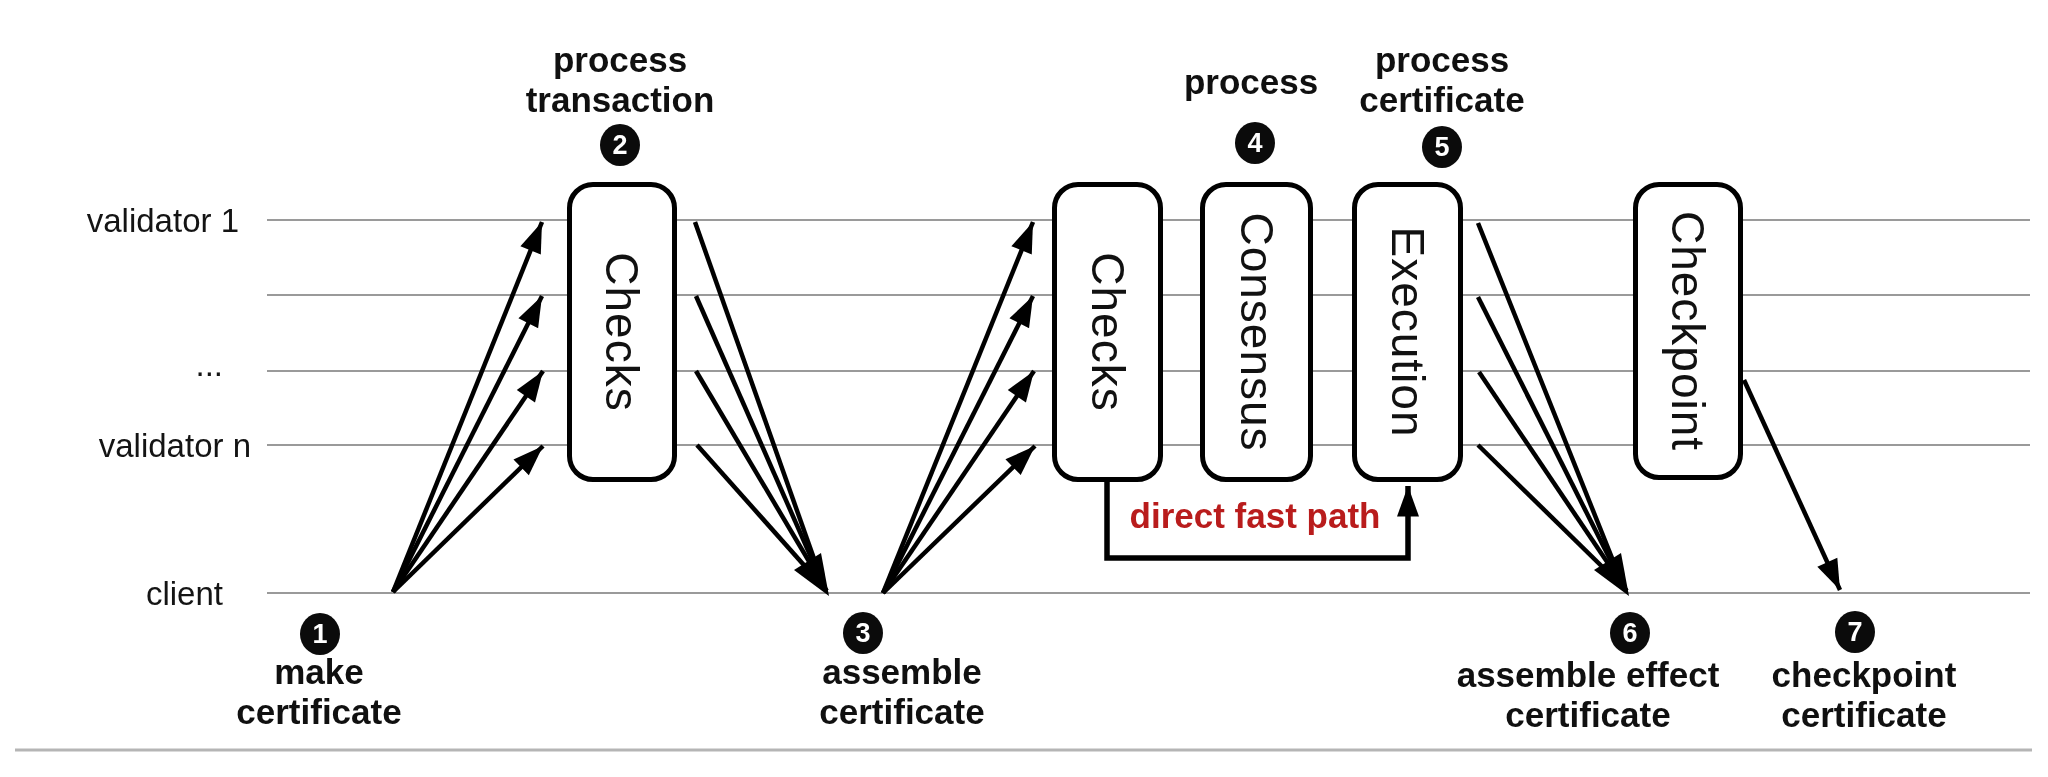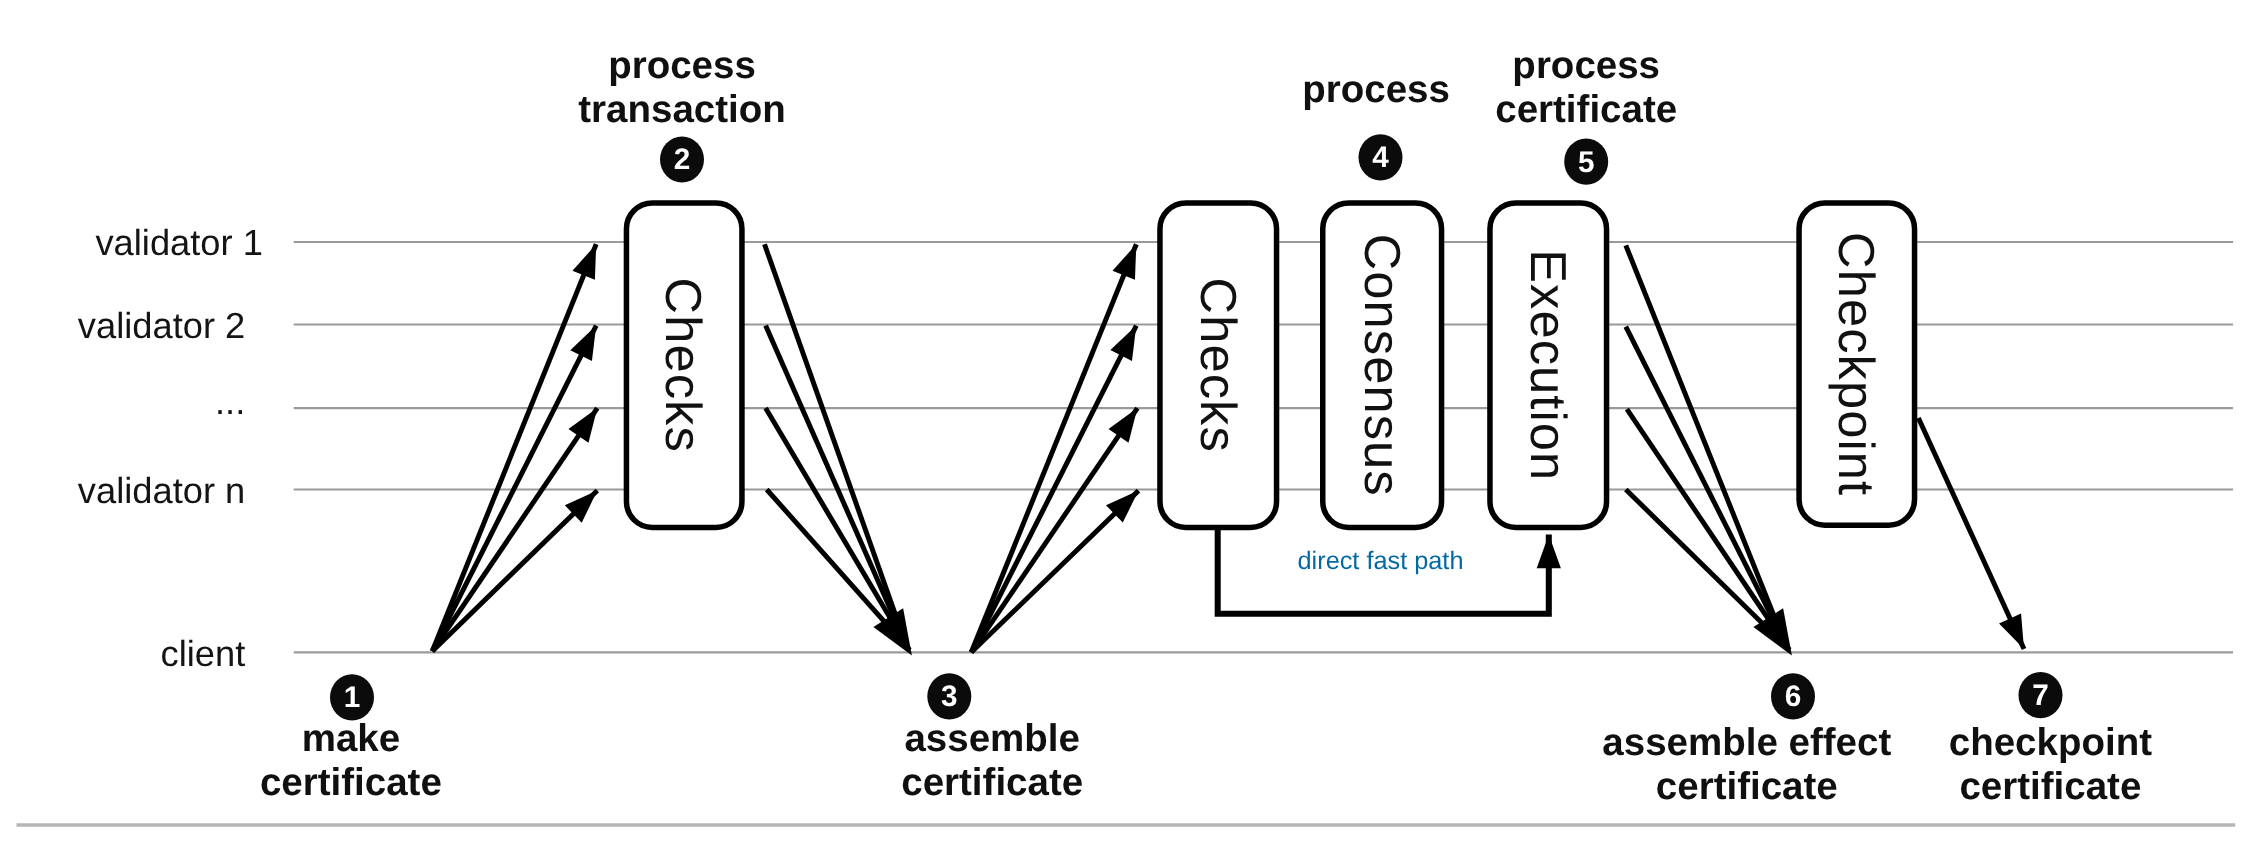--- a/index.html
+++ b/index.html
@@ -23,22 +23,22 @@
   .step-circle{
     position:absolute;width:40px;height:42px;border-radius:50%;background:#0b0b0b;
     display:flex;align-items:center;justify-content:center;
   }
   .step-number{color:#ffffff;font-weight:bold;font-size:27px;line-height:1;}
   .step-caption{
     position:absolute;transform:translateX(-50%);text-align:center;
     font-size:35px;line-height:40px;font-weight:bold;color:#101010;white-space:pre-line;
   }
   .fastpath-label{
-    position:absolute;transform:translateX(-50%);font-size:23px;font-weight:normal;
-    color:#0369a1;white-space:nowrap;
+    position:absolute;transform:translateX(-50%);font-size:35px;font-weight:bold;
+    color:#b91c1c;white-space:nowrap;
   }
 </style>
 </head>
 <body>
 
 <div class="canvas">
 
   <svg class="wires" width="2048" height="777" viewBox="0 0 2048 777">
     <defs>
       <marker id="arrow" markerUnits="userSpaceOnUse" markerWidth="34" markerHeight="24" refX="31" refY="12" orient="auto">
@@ -89,23 +89,22 @@
       </g>
       <polygon points="1629,596 1594,570 1621,553" fill="#000"></polygon>
     </g>
 
     <line x1="1744" y1="380" x2="1840" y2="590" stroke="#000" stroke-width="4.5" marker-end="url(#arrow)" fill="none"></line>
 
     <path d="M1107,481 L1107,558 L1408,558 L1408,486" stroke="#000" stroke-width="5.5" fill="none" marker-end="url(#arrow)"></path>
   </svg>
 
   <div class="lane-label" style="top:204px;margin-left:16px;">validator 1</div>
-  <div class="lane-label" style="top:279px;">validator 2</div>
   <div class="lane-label" style="top:348px;">...</div>
-  <div class="lane-label" style="top:429px;">validator n</div>
+  <div class="lane-label" style="top:429px;padding-left:28px;">validator n</div>
   <div class="lane-label" style="top:577px;">client</div>
 
   <div class="stage" style="left:567px;top:182px;width:110px;">
     <span class="stage-label">Checks</span>
   </div>
   <div class="stage" style="left:1052px;top:182px;width:111px;">
     <span class="stage-label">Checks</span>
   </div>
   <div class="stage" style="left:1200px;top:182px;width:113px;">
     <span class="stage-label">Consensus</span>

